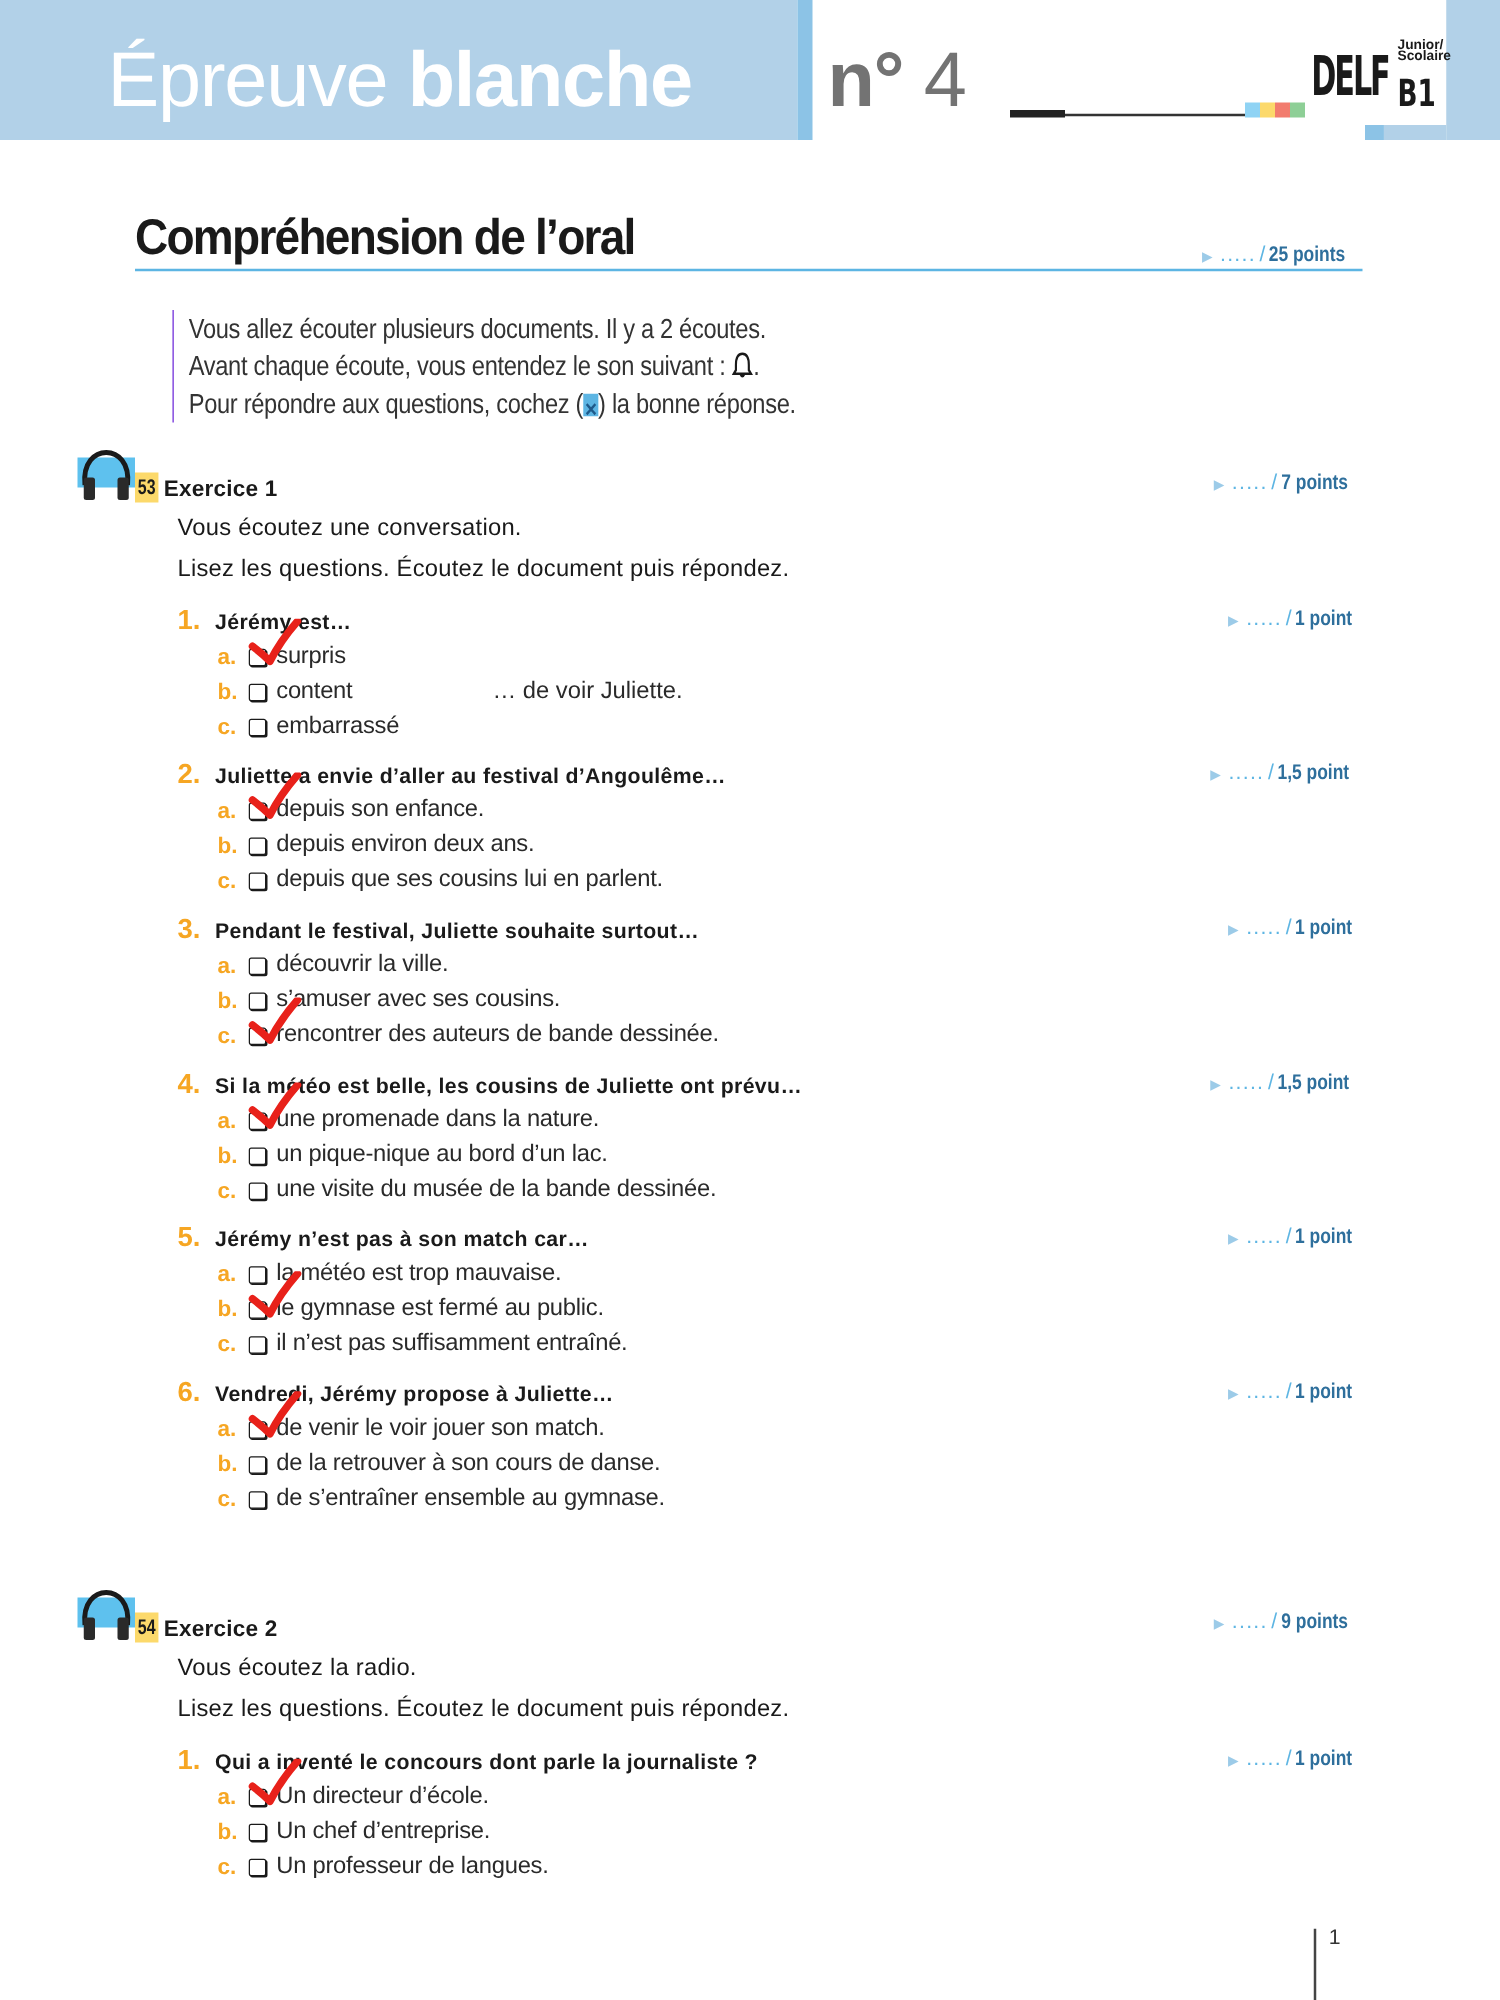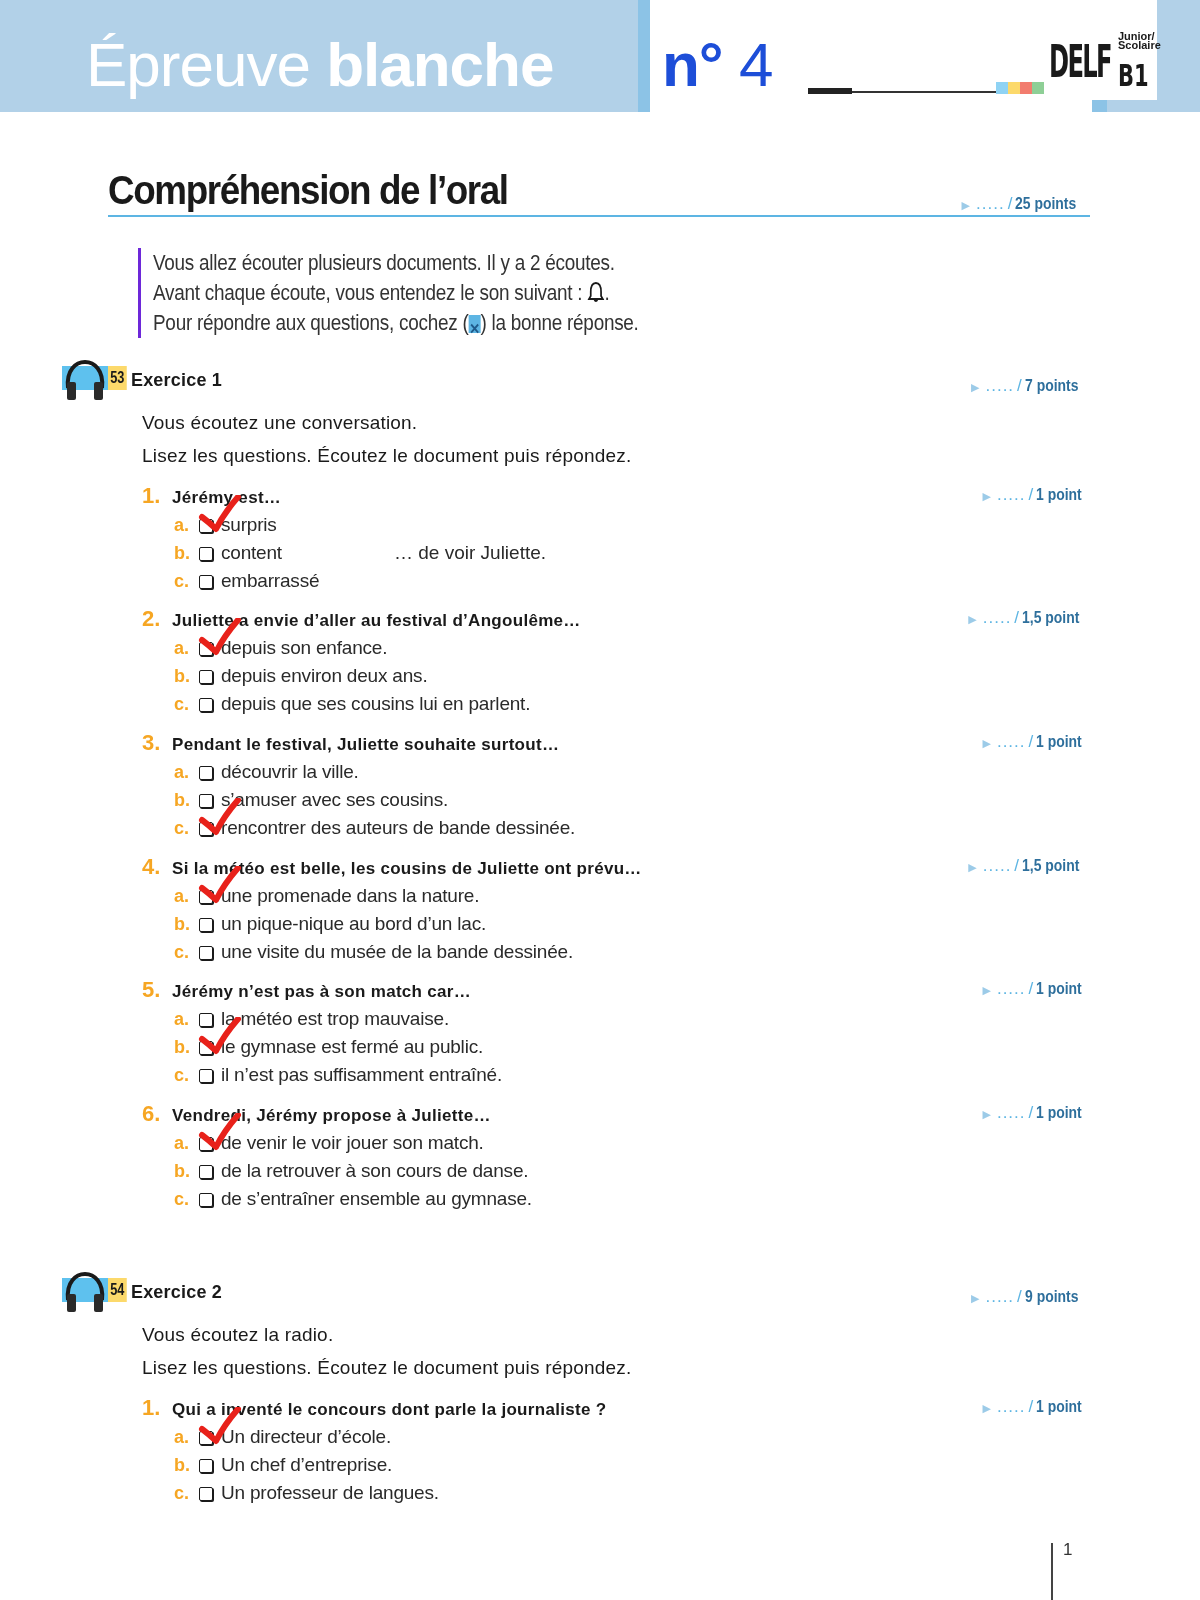--- a/index.html
+++ b/index.html
@@ -9,49 +9,49 @@
   
   .banner { position: absolute; left: 0; top: 0; width: 1084px; height: 112px; }
   .banner-left { position: absolute; left: 0; top: 0; width: 638px; height: 112px; background: #b2d1e8; }
   .banner-left-edge { position: absolute; left: 638px; top: 0; width: 12px; height: 112px; background: #8cc3e6; }
   .banner-right-bar { position: absolute; left: 1157px; top: 0; width: 43px; height: 112px; background: #b2d1e8; }
   .banner-bottom-tab { position: absolute; left: 1092px; top: 100px; width: 65px; height: 12px; background: #b2d1e8; }
   .banner-bottom-tab-dark { position: absolute; left: 1092px; top: 100px; width: 15px; height: 12px; background: #8cc3e6; }
   .banner-title { position: absolute; left: 86px; top: 30px; font-size: 62px; line-height: 70px; color: #ffffff; letter-spacing: -1px; white-space: nowrap; }
   .banner-title .light { font-weight: 300; }
   .banner-title .bold { font-weight: 700; }
-  .banner-number { position: absolute; left: 662px; top: 30px; font-size: 62px; line-height: 70px; color: #1d4ed8; font-weight: 700; white-space: nowrap; letter-spacing: -1px; }
+  .banner-number { position: absolute; left: 662px; top: 30px; font-size: 62px; line-height: 70px; color: #737373; font-weight: 700; white-space: nowrap; letter-spacing: -1px; }
   .banner-number .num { font-weight: 400; }
   .banner-line-thick { position: absolute; left: 808px; top: 88px; width: 44px; height: 6px; background: #222; }
   .banner-line-thin { position: absolute; left: 852px; top: 91px; width: 144px; height: 2px; background: #333; }
   .color-chips { position: absolute; left: 996px; top: 82px; display: flex; }
   .color-chips span { display: block; width: 12px; height: 12px; }
   .delf-logo { position: absolute; left: 1049px; top: 30px; font-family: "DejaVu Sans", sans-serif; font-weight: 900; font-size: 44px; line-height: 64px; color: #1a1a1a; transform: scaleX(0.55); transform-origin: left top; letter-spacing: -3px; }
   .delf-sub { position: absolute; left: 1118px; top: 32px; font-size: 11px; line-height: 9px; color: #1a1a1a; font-weight: 700; }
   .delf-level { position: absolute; left: 1118px; top: 58px; font-family: "DejaVu Sans", sans-serif; font-weight: 900; font-size: 30px; line-height: 36px; color: #1a1a1a; transform: scaleX(0.7); transform-origin: left top; }
 
   
   .section-title { position: absolute; left: 108px; top: 168px; font-size: 40px; font-weight: 700; color: #1a1a1a; letter-spacing: -1.5px; transform: scaleX(0.92); transform-origin: left top; white-space: nowrap; }
   .section-rule { position: absolute; left: 108px; top: 215px; width: 982px; height: 2px; background: #5db5e3; }
   .score { position: absolute; display: flex; align-items: baseline; white-space: nowrap; font-size: 17px; }
   .score .arrow { color: #9ccbe8; font-size: 11px; margin-right: 6px; }
   .score .dots { color: #5db5e3; letter-spacing: 1px; }
   .score .slash { color: #5db5e3; margin: 0 3px; }
   .score .label { color: #2e6f9c; font-weight: 700; transform: scaleX(0.82); transform-origin: left center; display: inline-block; }
   .score.section-score { top: 194px; }
 
   
-  .instructions { position: absolute; left: 138px; top: 248px; border-left: 3px solid #6d28d9; padding-left: 12px; }
+  .instructions { position: absolute; left: 138px; top: 248px; border-left: 1px solid #6d28d9; padding-left: 12px; }
   .instructions p { font-size: 22px; line-height: 30px; color: #333; font-weight: 400; transform: scaleX(0.86); transform-origin: left center; white-space: nowrap; letter-spacing: -0.3px; }
   .bell-icon { display: inline-block; width: 20px; height: 22px; vertical-align: -3px; }
   .check-sample-icon { display: inline-block; width: 14px; height: 18px; vertical-align: -3px; background: #5db5e3; position: relative; }
   .check-sample-icon::after { content: "✕"; position: absolute; left: 1px; top: -1px; font-size: 15px; color: #1f5a8a; font-weight: 700; }
 
   
-  .ex-header { position: absolute; left: 62px; display: flex; align-items: center; }
+  .ex-header { position: absolute; left: 62px; display: flex; align-items: flex-end; }
   .headphone-icon { position: relative; width: 46px; height: 44px; }
   .headphone-bg { position: absolute; left: 0; top: 8px; width: 46px; height: 24px; background: #5ec1ee; }
   .track-badge { background: #fcd96b; color: #1a1a1a; font-weight: 700; font-size: 17px; height: 24px; line-height: 24px; padding: 0 3px; transform: scaleX(0.75); transform-origin: left center; margin-top: -4px; }
   .ex-title { font-size: 18px; font-weight: 700; color: #1a1a1a; margin-left: -2px; letter-spacing: 0.2px; }
   .ex-intro { position: absolute; left: 142px; font-size: 19px; font-weight: 400; color: #1a1a1a; line-height: 33px; white-space: nowrap; letter-spacing: 0.2px; }
 
   
   .question { position: absolute; left: 142px; width: 950px; }
   .q-line { display: flex; align-items: baseline; height: 28px; }
   .q-num { color: #f6a623; font-weight: 700; font-size: 22px; width: 30px; }

